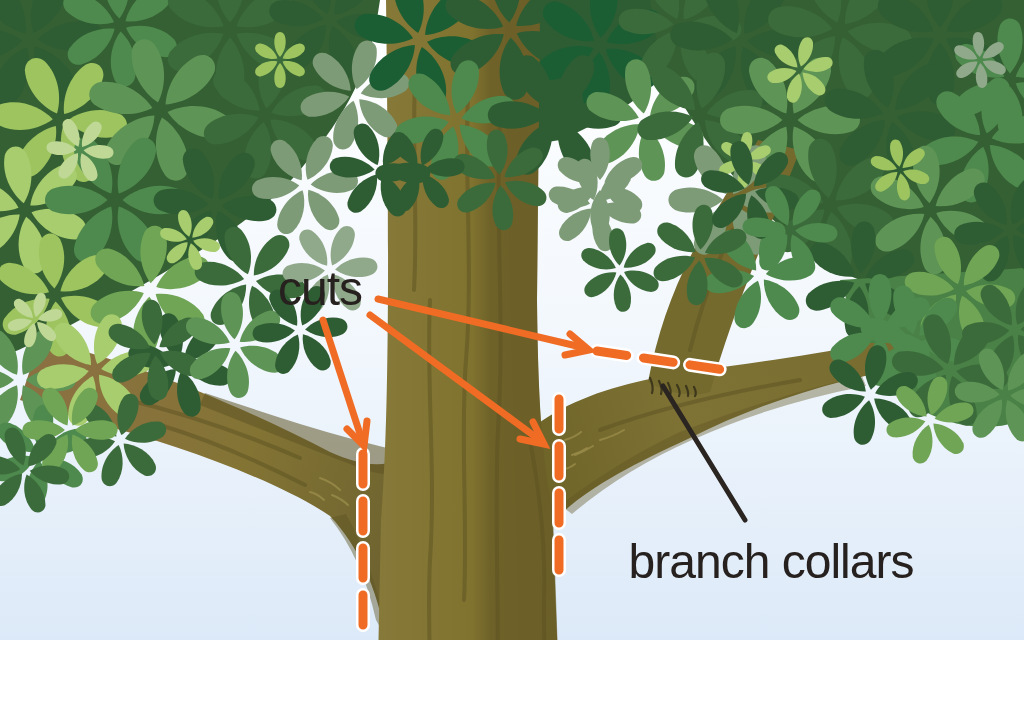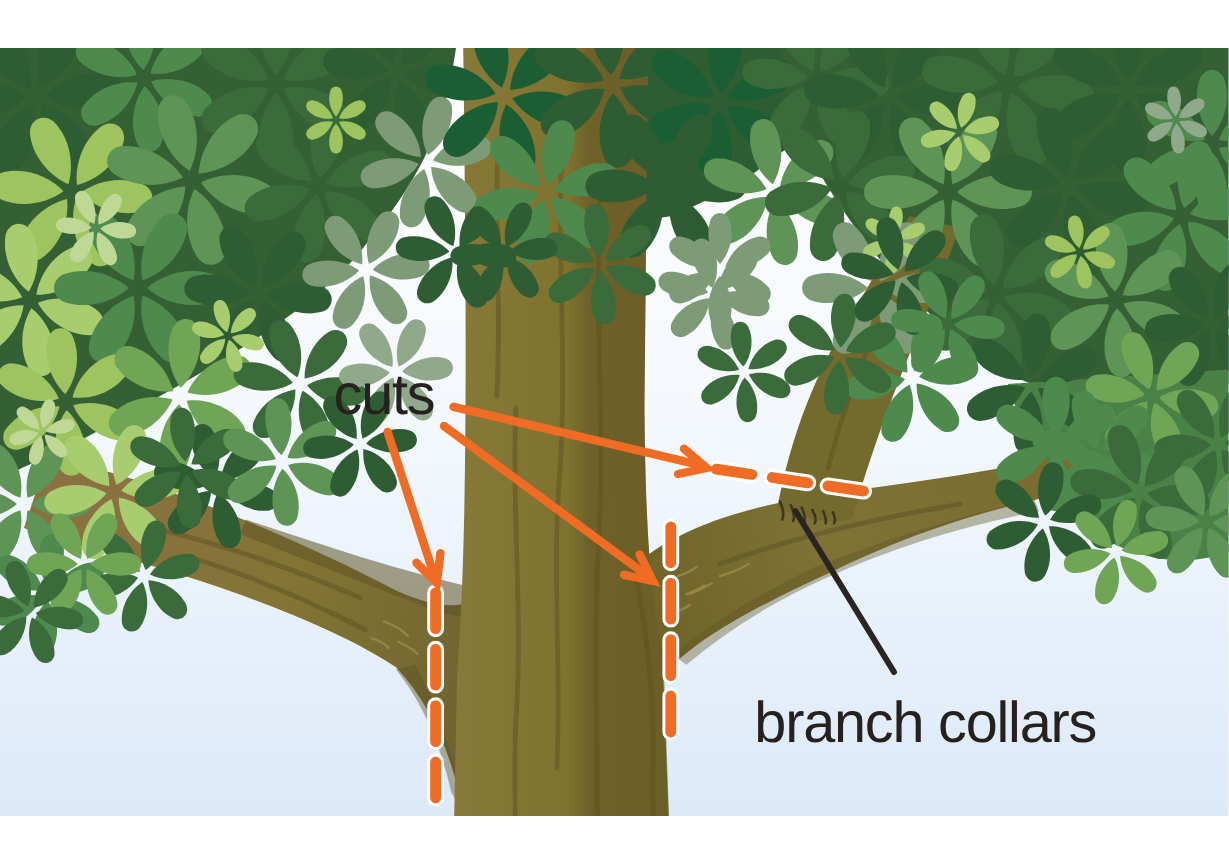--- a/index.html
+++ b/index.html
@@ -1,17 +1,17 @@
 <!DOCTYPE html>
 <html><head>
 <meta charset="utf-8">
 <style>
   html,body{margin:0;padding:0;background:#ffffff;}
   .canvas{position:relative;width:1024px;height:640px;overflow:hidden;
-          font-family:"Liberation Sans",sans-serif;margin-top:40px;}
+          font-family:"Liberation Sans",sans-serif;}
   svg{display:block;}
   .label-text{font-family:"Liberation Sans","DejaVu Sans",sans-serif;
               font-size:48px;letter-spacing:-1px;fill:#26211e;}.lf-d2{fill:#2f5d33}.lf-d3{fill:#3c6b3b}.lf-d4{fill:#1c5e33}
   .lf-m1{fill:#4e8a4d}.lf-m2{fill:#5e9455}.lf-m3{fill:#6fa554}
   .lf-g1{fill:#7e9b78}.lf-g2{fill:#90a98b}
   .lf-l1{fill:#9dc45f}.lf-l2{fill:#a8cd6e}.lf-p1{fill:#bfd896}
   .bark{stroke:#5c5222;stroke-width:4;fill:none;opacity:.5;stroke-linecap:round;}
   .collar-hatch{stroke:#2f2a18;stroke-width:2.2;fill:none;opacity:.8;stroke-linecap:round;}
   .bark-lite{stroke:#9a8c4a;stroke-width:2;fill:none;opacity:.8;stroke-linecap:round;}
 </style>

